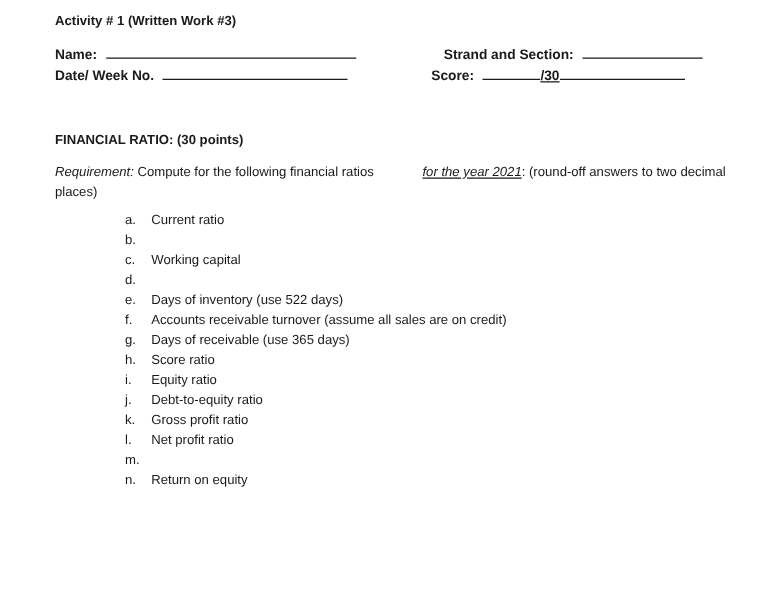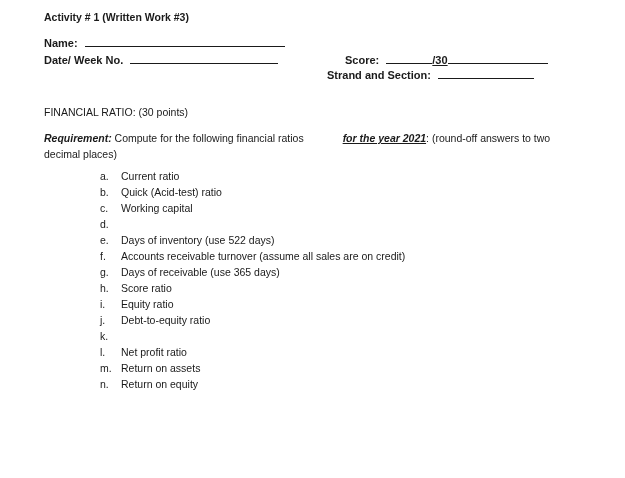--- a/index.html
+++ b/index.html
@@ -6,44 +6,44 @@
     body {
       width: 625px; height: 478px; position: relative; overflow: hidden;
       font-family: "Liberation Sans", "DejaVu Sans", sans-serif;
       color: #1a1a1a;
     }
     .abs { position: absolute; white-space: nowrap; }
     .title { left: 44px; top: 11px; font-size: 10.5px; font-weight: bold; }
     .label { font-size: 11px; font-weight: bold; }
     .blank { display: inline-block; border-bottom: 1px solid #1a1a1a; height: 11px; vertical-align: baseline; }
     .score-mark { font-weight: bold; text-decoration: underline; }
-    .section { left: 44px; top: 106px; font-size: 10.5px; font-weight: normal; }
+    .section { left: 44px; top: 106px; font-size: 10.5px; font-weight: bold; }
     .req { left: 44px; top: 130px; width: 545px; font-size: 10.5px; line-height: 16px; white-space: normal; }
-    .req b i, .req i b { font-weight: bold; font-style: italic; }
+    .req b i, .req i b { font-weight: normal; font-style: italic; }
     .u { text-decoration: underline; padding-left: 36px; }
     .list { left: 100px; top: 168px; font-size: 10.5px; }
     .list .item { height: 16px; line-height: 16px; display: flex; }
     .list .letter { width: 21px; }
   </style>
 </head>
 <body>
 
 <div class="abs title">Activity # 1 (Written Work #3)</div>
 
 <div class="abs label" style="left:44px; top:35px;">
   <span>Name:</span>
   <span class="blank" style="width:200px; margin-left:4px;"></span>
 </div>
 
 <div class="abs label" style="left:44px; top:52px;">
   <span>Date/ Week No.</span>
   <span class="blank" style="width:148px; margin-left:4px;"></span>
 </div>
 
-<div class="abs label" style="left:327px; top:35px;margin-top:32px;">
+<div class="abs label" style="left:355px; top:35px;">
   <span>Strand and Section:</span>
   <span class="blank" style="width:96px; margin-left:4px;"></span>
 </div>
 
 <div class="abs label" style="left:345px; top:52px;">
   <span>Score:</span>
   <span class="blank" style="width:46px; margin-left:4px;"></span><span class="score-mark">/30</span><span class="blank" style="width:100px;"></span>
 </div>
 
 <div class="abs section">FINANCIAL RATIO: (30 points)</div>
@@ -52,21 +52,20 @@
   <b><i>Requirement:</i></b><span> Compute for the following financial ratios </span><b><i class="u">for the year 2021</i></b><span>: (round-off answers to two decimal places)</span>
 </div>
 
 <div class="abs list">
   <div class="item">
       <span class="letter">a.</span>
       <span>Current ratio</span>
     </div>
   <div class="item">
       <span class="letter">b.</span>
-      <span>Quick (Acid-test) ratio</span>
     </div>
   <div class="item">
       <span class="letter">c.</span>
       <span>Working capital</span>
     </div>
   <div class="item">
       <span class="letter">d.</span>
     </div>
   <div class="item">
       <span class="letter">e.</span>
@@ -87,26 +86,26 @@
   <div class="item">
       <span class="letter">i.</span>
       <span>Equity ratio</span>
     </div>
   <div class="item">
       <span class="letter">j.</span>
       <span>Debt-to-equity ratio</span>
     </div>
   <div class="item">
       <span class="letter">k.</span>
+      <span>Gross profit ratio</span>
     </div>
   <div class="item">
       <span class="letter">l.</span>
       <span>Net profit ratio</span>
     </div>
   <div class="item">
       <span class="letter">m.</span>
-      <span>Return on assets</span>
     </div>
   <div class="item">
       <span class="letter">n.</span>
       <span>Return on equity</span>
     </div>
 </div>
 
 </body></html>

